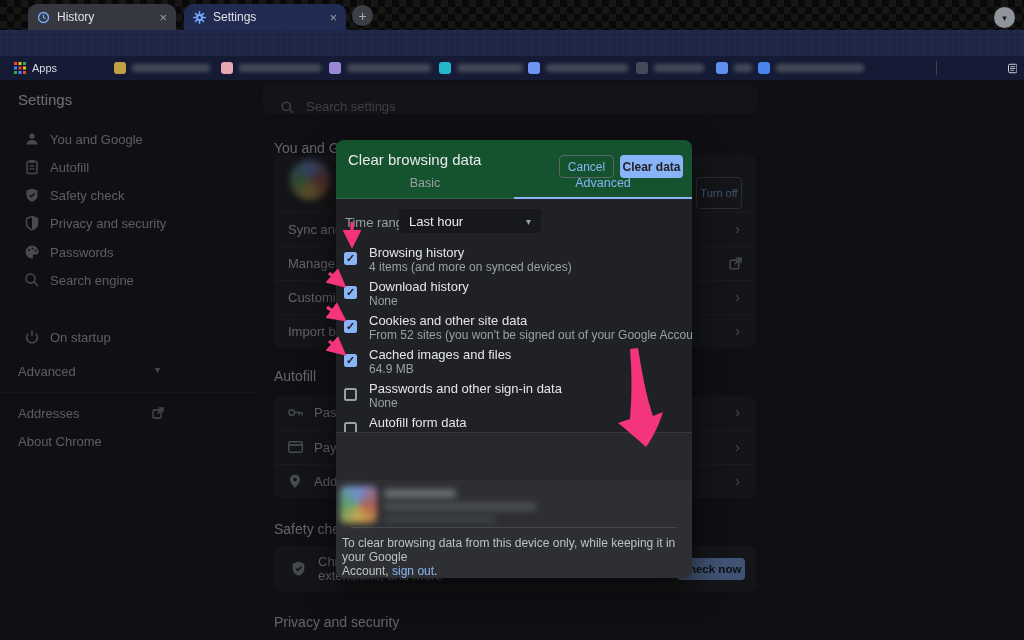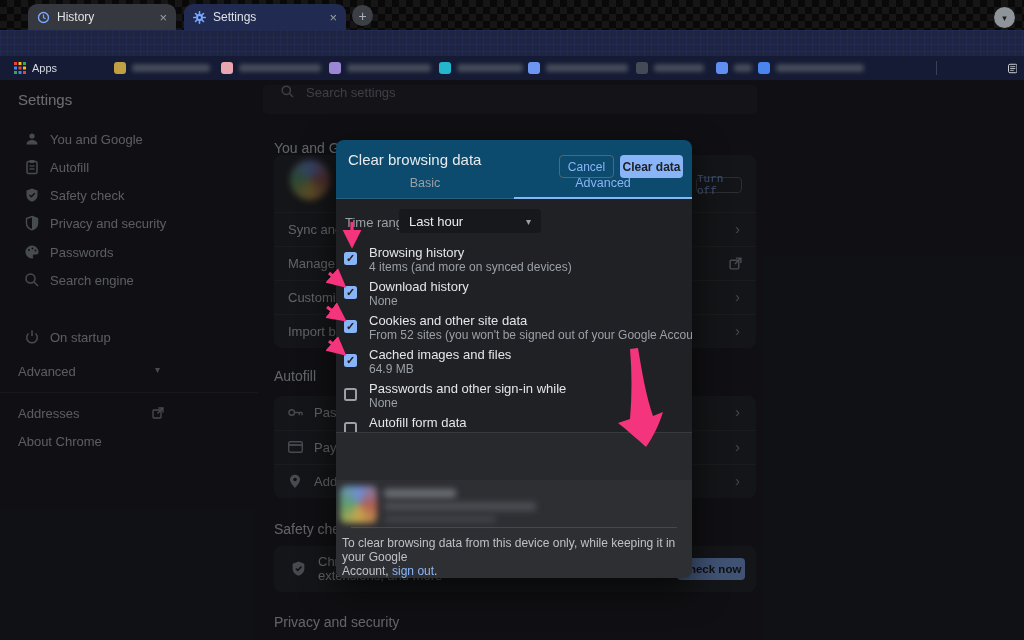--- a/index.html
+++ b/index.html
@@ -35,39 +35,39 @@
   
   .bmbar{left:0;top:56px;width:1024px;height:36px;background:#151b34;}
   .bm-item{top:0;height:24px;display:flex;align-items:center;gap:6px;font-size:11px;color:#d7dae0;}
   .fav{width:12px;height:12px;border-radius:3px;flex:none;}
   .blob{height:8px;border-radius:3px;background:#454b59;filter:blur(2px);}
   .bm-div{left:936px;top:5px;width:1px;height:14px;background:#3a4154;}
   
   .page{left:0;top:80px;width:1024px;height:560px;background:#202124;overflow:hidden;}
   .page-title{left:18px;top:11px;font-size:15px;color:#e8eaed;}
   .searchbar{left:263px;top:5px;width:494px;height:29px;background:#28292d;border-radius:5px;
-     display:flex;align-items:flex-start;gap:12px;padding:0 18px;box-sizing:border-box;}
+     display:flex;align-items:flex-end;gap:12px;padding:0 18px;box-sizing:border-box;}
   .searchbar .ph{font-size:13px;color:#83888f;}
   .side-item{left:0;width:250px;height:28px;display:flex;align-items:center;}
   .side-item .ic{position:absolute;left:24px;width:16px;height:16px;}
   .side-item .lbl{position:absolute;left:50px;font-size:13px;color:#c3c7cc;}
   .side-sub{left:18px;font-size:13px;color:#c3c7cc;}
   .side-divider{left:0;top:312px;width:258px;height:1px;background:rgba(255,255,255,.08);}
   .heading{font-size:14px;color:#d6d9dd;font-weight:500;}
   .card{background:#292a2d;border-radius:8px;box-sizing:border-box;}
   .card-row{position:absolute;left:0;width:100%;height:34px;border-top:1px solid rgba(255,255,255,.07);box-sizing:border-box;}
   .card-row .lbl{position:absolute;left:14px;top:9px;font-size:13px;color:#d3d6da;white-space:nowrap;}
   .card-row .chev{position:absolute;right:16px;top:8px;color:#9aa0a6;font-size:14px;}
   .btn-outline{border:1px solid #5f6368;border-radius:4px;color:#8ab4f8;font-size:11px;
      display:flex;align-items:center;justify-content:center;background:transparent;box-sizing:border-box;}
   .btn-fill{background:#8ab4f8;border-radius:4px;color:#202124;font-size:11.5px;font-weight:bold;
      display:flex;align-items:center;justify-content:center;box-sizing:border-box;}
   .scrim{left:0;top:0;width:1024px;height:560px;background:rgba(3,4,7,.55);z-index:5;}
   
-  .dialog{left:336px;top:60px;width:356px;height:438px;background:#0c4a6e;border-radius:8px;
+  .dialog{left:336px;top:60px;width:356px;height:438px;background:#14532d;border-radius:8px;
      box-shadow:0 12px 34px rgba(0,0,0,.65);z-index:10;overflow:hidden;}
   .dlg-title{left:12px;top:11px;font-size:15px;color:#e8eaed;}
   .dlg-tabs{left:0;top:36px;width:356px;height:22px;border-bottom:1px solid rgba(255,255,255,.12);}
   .dlg-tab{position:absolute;top:0;width:178px;height:22px;text-align:center;font-size:12.5px;font-weight:500;}
   .dlg-tab.basic{left:0;color:#9aa0a6;}
   .dlg-tab.adv{left:178px;color:#8ab4f8;}
   .dlg-underline{left:178px;top:57px;width:178px;height:2px;background:#8ab4f8;}
   .dlg-body{left:0;top:59px;width:356px;height:233px;background:#202125;overflow:hidden;}
   .tr-label{left:9px;top:16px;font-size:13px;color:#9aa0a6;}
   .tr-select{left:63px;top:10px;width:142px;height:24px;background:#17181b;border-radius:4px;
@@ -300,21 +300,21 @@
       </svg>
   </div>
   <div class="abs side-sub" style="top:354px;">
     <span>About Chrome</span>
   </div>
 
   <div class="abs heading" style="left:274px;top:60px;">You and Google</div>
 
   <div class="abs card" style="left:274px;top:75px;width:482px;height:193px;">
     <div class="abs" style="left:16px;top:5px;width:40px;height:40px;border-radius:50%;background:conic-gradient(#6f8fd8,#a05a52,#c9a84c,#5f9e6a,#6f8fd8);filter:blur(3px);"></div>
-    <div class="abs btn-outline" style="left:422px;top:22px;width:46px;height:16px;font-family:Liberation Mono, monospace;">Turn off</div>
+    <div class="abs btn-outline" style="left:422px;top:22px;width:46px;height:32px;">Turn off</div>
     <div class="card-row" style="top:57px;">
       <span class="lbl">Sync and Google services</span>
       <span class="chev">›</span>
     </div>
     <div class="card-row" style="top:91px;">
       <span class="lbl">Manage your Google Account</span>
       <svg class="abs" style="right:14px;top:10px;" width="13" height="13" viewBox="0 0 12 12">
           <rect x="1" y="3" width="8" height="8" rx="1" fill="none" stroke="#9aa0a6" stroke-width="1.3"></rect>
           <path d="M6.5 1 H11 V5.5 M11 1 L5.5 6.5" fill="none" stroke="#9aa0a6" stroke-width="1.3"></path>
         </svg>
@@ -403,21 +403,21 @@
         <span class="lbl">Cookies and other site data</span>
         <span class="sub">From 52 sites (you won't be signed out of your Google Account)</span>
       </div>
       <div class="chk-row" style="top:146px;">
         <span class="cb on"></span>
         <span class="lbl">Cached images and files</span>
         <span class="sub">64.9 MB</span>
       </div>
       <div class="chk-row" style="top:180px;">
         <span class="cb"></span>
-        <span class="lbl">Passwords and other sign-in while</span>
+        <span class="lbl">Passwords and other sign-in data</span>
         <span class="sub">None</span>
       </div>
       <div class="chk-row" style="top:214px;">
         <span class="cb"></span>
         <span class="lbl">Autofill form data</span>
       </div>
     </div>
 
     <div class="abs dlg-btnbar"></div>
     <div class="abs btn-outline dlg-cancel">Cancel</div>

